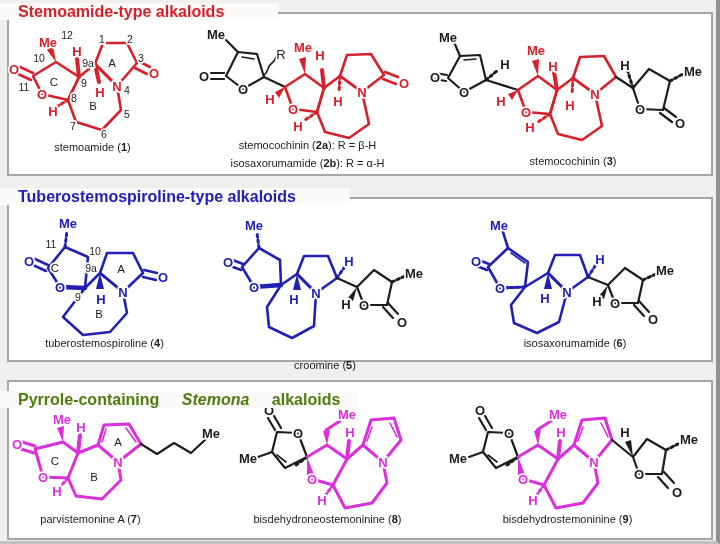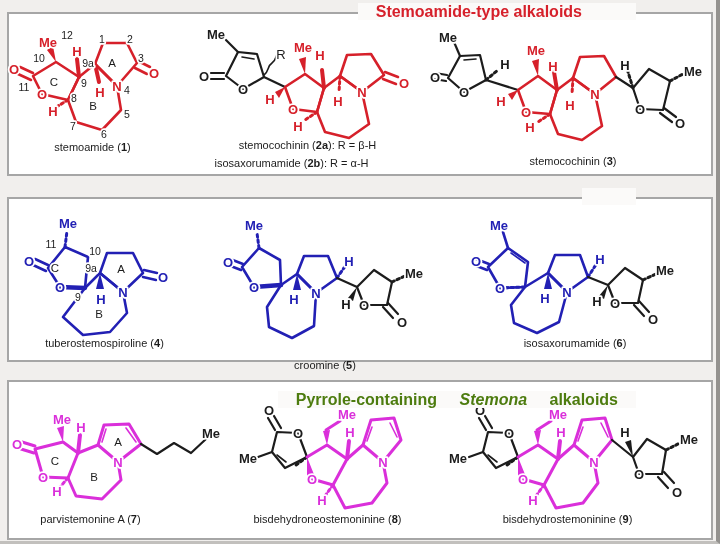--- a/index.html
+++ b/index.html
@@ -2,21 +2,21 @@
 <html><head>
 <meta charset="utf-8">
 <style>
   html,body{margin:0;padding:0;}
   body{width:720px;height:544px;background:#f1efed;font-family:"Liberation Sans",sans-serif;position:relative;overflow:hidden;}
   .frame{position:absolute;left:0;top:0;width:720px;height:544px;border-right:4px solid #94928f;border-bottom:3px solid #c2c0bd;box-sizing:border-box;}
   .panel{position:absolute;left:7px;width:706px;background:#ffffff;border:2px solid #a6a6a6;box-sizing:border-box;}
   #panel1{top:12px;height:164px;}
   #panel2{top:197px;height:165px;}
   #panel3{top:380px;height:160px;}
-  .ptitle{position:absolute;left:0;width:636px;text-align:right;font-size:16px;font-weight:bold;line-height:18px;z-index:5;}
+  .ptitle{position:absolute;left:0;width:636px;text-align:left;font-size:16px;font-weight:bold;line-height:18px;z-index:5;}
   .ptitle span{background:#fbfaf9;padding:0 9px;}
   #title1{top:3px;color:#d6202a;}
   #title2{top:188px;color:#2220b4;}
   #title3{top:391px;color:#4d7c0f;}
   .t-italic{font-style:italic;}
   svg.mol{position:absolute;overflow:visible;z-index:2;}
   .cap{position:absolute;text-align:center;font-size:11px;color:#1c1c1c;z-index:3;}
   .cap b{font-weight:bold;}
   
   .sk{fill:none;stroke-linecap:round;stroke-linejoin:round;}
@@ -38,21 +38,21 @@
 </head>
 <body>
 
 <div class="frame"></div>
 
 <div class="panel" id="panel1"></div>
 <div class="panel" id="panel2"></div>
 <div class="panel" id="panel3"></div>
 
 <div class="ptitle" id="title1"><span><span>Stemoamide-type alkaloids</span><span class="t-italic"></span><span></span></span></div>
-<div class="ptitle" id="title2"><span><span class="t-italic"></span><span></span></span></div>
+<div class="ptitle" id="title2"><span><span>Tuberostemospiroline-type alkaloids</span><span class="t-italic"></span><span></span></span></div>
 <div class="ptitle" id="title3"><span><span>Pyrrole-containing </span><span class="t-italic">Stemona</span><span> alkaloids</span></span></div>
 
 <svg class="mol" style="left:8px;top:26px" width="175" height="114" viewBox="0 0 175 114">
   <g class="sk red">
     <path d="M48,36 L25,50 L34,68 L60,74 L71,51 Z"></path>
     <path d="M87,38 L71,51 L60,74 L68,96 L94,104 L113,84 L109,60 Z"></path>
     <path d="M87,38 L95,17 L119,17 L129,37 L109,60 Z"></path>
     <path d="M25,47 L12,41 M23,54 L10,48"></path>
     <path d="M130,35 L142,41 M127,42 L139,48"></path>
     <path class="bold4" d="M71,51 L69,33"></path>
@@ -114,21 +114,21 @@
     <text x="107" y="19" class="lbl b" font-size="13" fill="#d6202a">Me</text>
     <text x="124" y="27" class="lbl b" font-size="13" fill="#d6202a">H</text>
     <text x="74" y="71" class="lbl b" font-size="13" fill="#d6202a">H</text>
     <text x="102" y="98" class="lbl b" font-size="13" fill="#d6202a">H</text>
     <text x="142" y="73" class="lbl b" font-size="13" fill="#d6202a">H</text>
     <text x="97" y="81" class="lbl b" font-size="13" fill="#d6202a">O</text>
     <text x="208" y="55" class="lbl b" font-size="13" fill="#d6202a">O</text>
     <text x="166" y="64" class="lbl b" font-size="13" fill="#d6202a">N</text>
   </svg>
 <div class="cap" style="left:190px;top:139px;width:235px"><span>stemocochinin (</span><b>2a</b><span>): R = β-H</span></div>
-<div class="cap" style="left:174px;top:157px;width:235px"><span>isosaxorumamide (</span><b>2b</b><span>): R = α-H</span></div>
+<div class="cap" style="left:190px;top:157px;width:235px"><span>isosaxorumamide (</span><b>2b</b><span>): R = α-H</span></div>
 
 <svg class="mol" style="left:430px;top:28px" width="285" height="116" viewBox="0 0 285 116">
   <g class="sk blk">
     <path d="M30,28 L18,50 L34,64 L56,52 L50,27 Z"></path>
     <path class="thin" d="M34,32 L46,31"></path>
     <path d="M17,47 L5,45 M16,53 L4,51"></path>
     <path d="M30,28 L24,14"></path>
     <path class="hash" d="M56,52 L68,42"></path>
     <path d="M56,52 L88,62"></path>
   </g>

